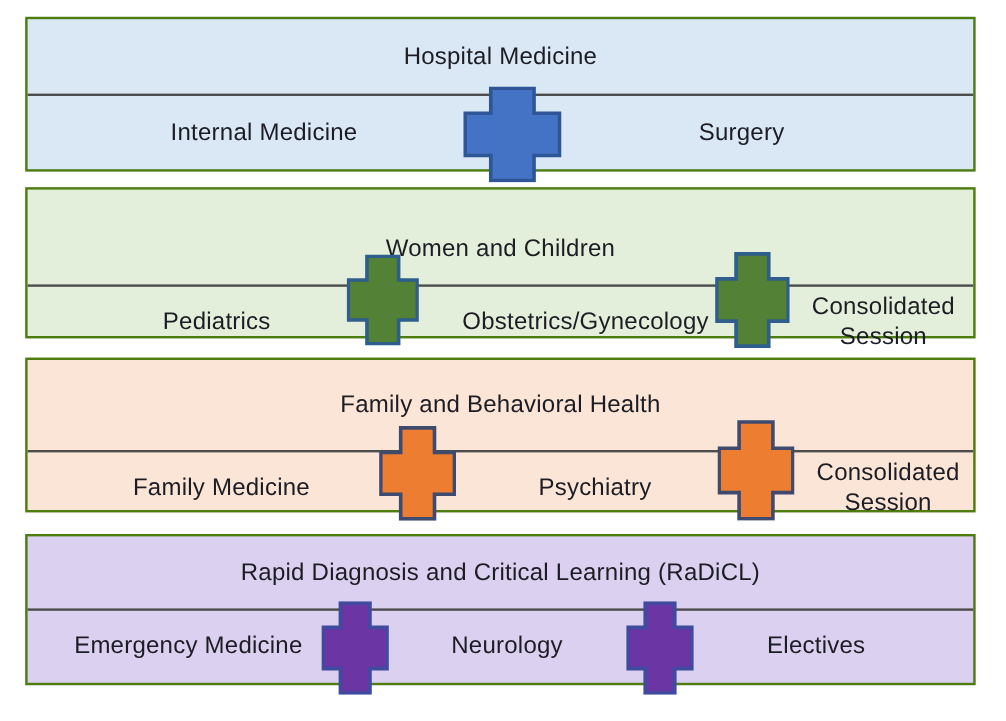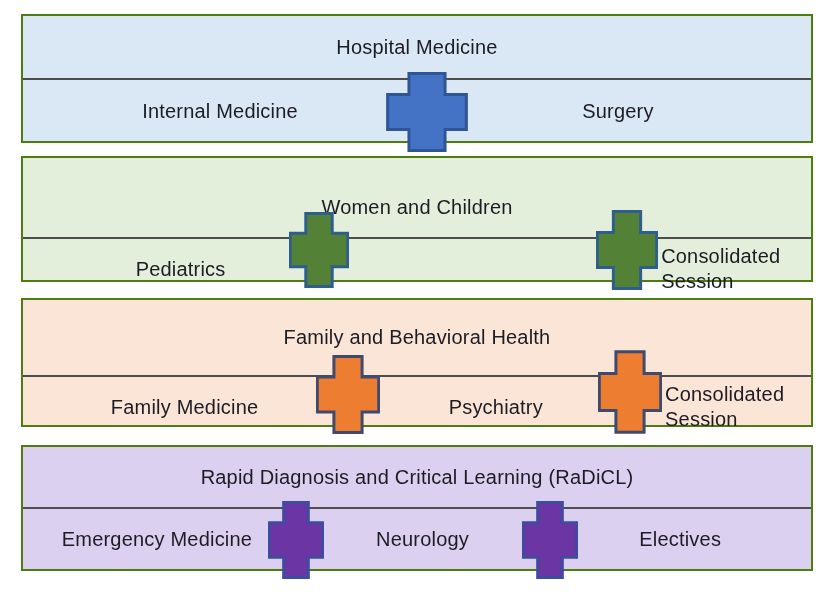--- a/index.html
+++ b/index.html
@@ -21,21 +21,21 @@
     box-sizing:border-box;
   }
   .band-title{font-size:20px;letter-spacing:.2px;}
   .band-content{
     position:relative;width:100%;
     border-top:2px solid #4d4d4d;
     box-sizing:border-box;
   }
   .lbl{
     position:absolute;top:50%;transform:translate(-50%,-50%);
-    font-size:20px;white-space:nowrap;text-align:left;letter-spacing:.2px;
+    font-size:20px;white-space:nowrap;text-align:center;letter-spacing:.2px;
   }
   .lbl.wrap{white-space:normal;width:150px;line-height:1.25;}
   .cross{
     position:absolute;transform:translateX(-50%);
     z-index:3;
   }
   .cross svg{display:block;width:100%;height:100%;}
   
   .b1{top:14px;height:129px;background:#dae8f5;}
   .b1 .band-header{height:62px;}
@@ -74,20 +74,21 @@
       </svg>
     </div>
   </section>
 
   <section class="band b2">
     <div class="band-header">
       <span class="band-title">Women and Children</span>
     </div>
     <div class="band-content">
       <span class="lbl" style="left:20%">Pediatrics</span>
+      <span class="lbl" style="left:59%">Obstetrics/Gynecology</span>
       <span class="lbl wrap" style="left:90.5%">Consolidated Session</span>
     </div>
     <div class="cross" style="left:37.6%;top:54px;width:60px;height:76px">
       <svg viewBox="0 0 100 100" preserveAspectRatio="none" aria-hidden="true">
         <polygon vector-effect="non-scaling-stroke" points="28,2 72,2 72,28 98,28 98,72 72,72 72,98 28,98 28,72 2,72 2,28 28,28"></polygon>
       </svg>
     </div>
     <div class="cross" style="left:76.6%;top:52px;width:62px;height:80px">
       <svg viewBox="0 0 100 100" preserveAspectRatio="none" aria-hidden="true">
         <polygon vector-effect="non-scaling-stroke" points="28,2 72,2 72,28 98,28 98,72 72,72 72,98 28,98 28,72 2,72 2,28 28,28"></polygon>

